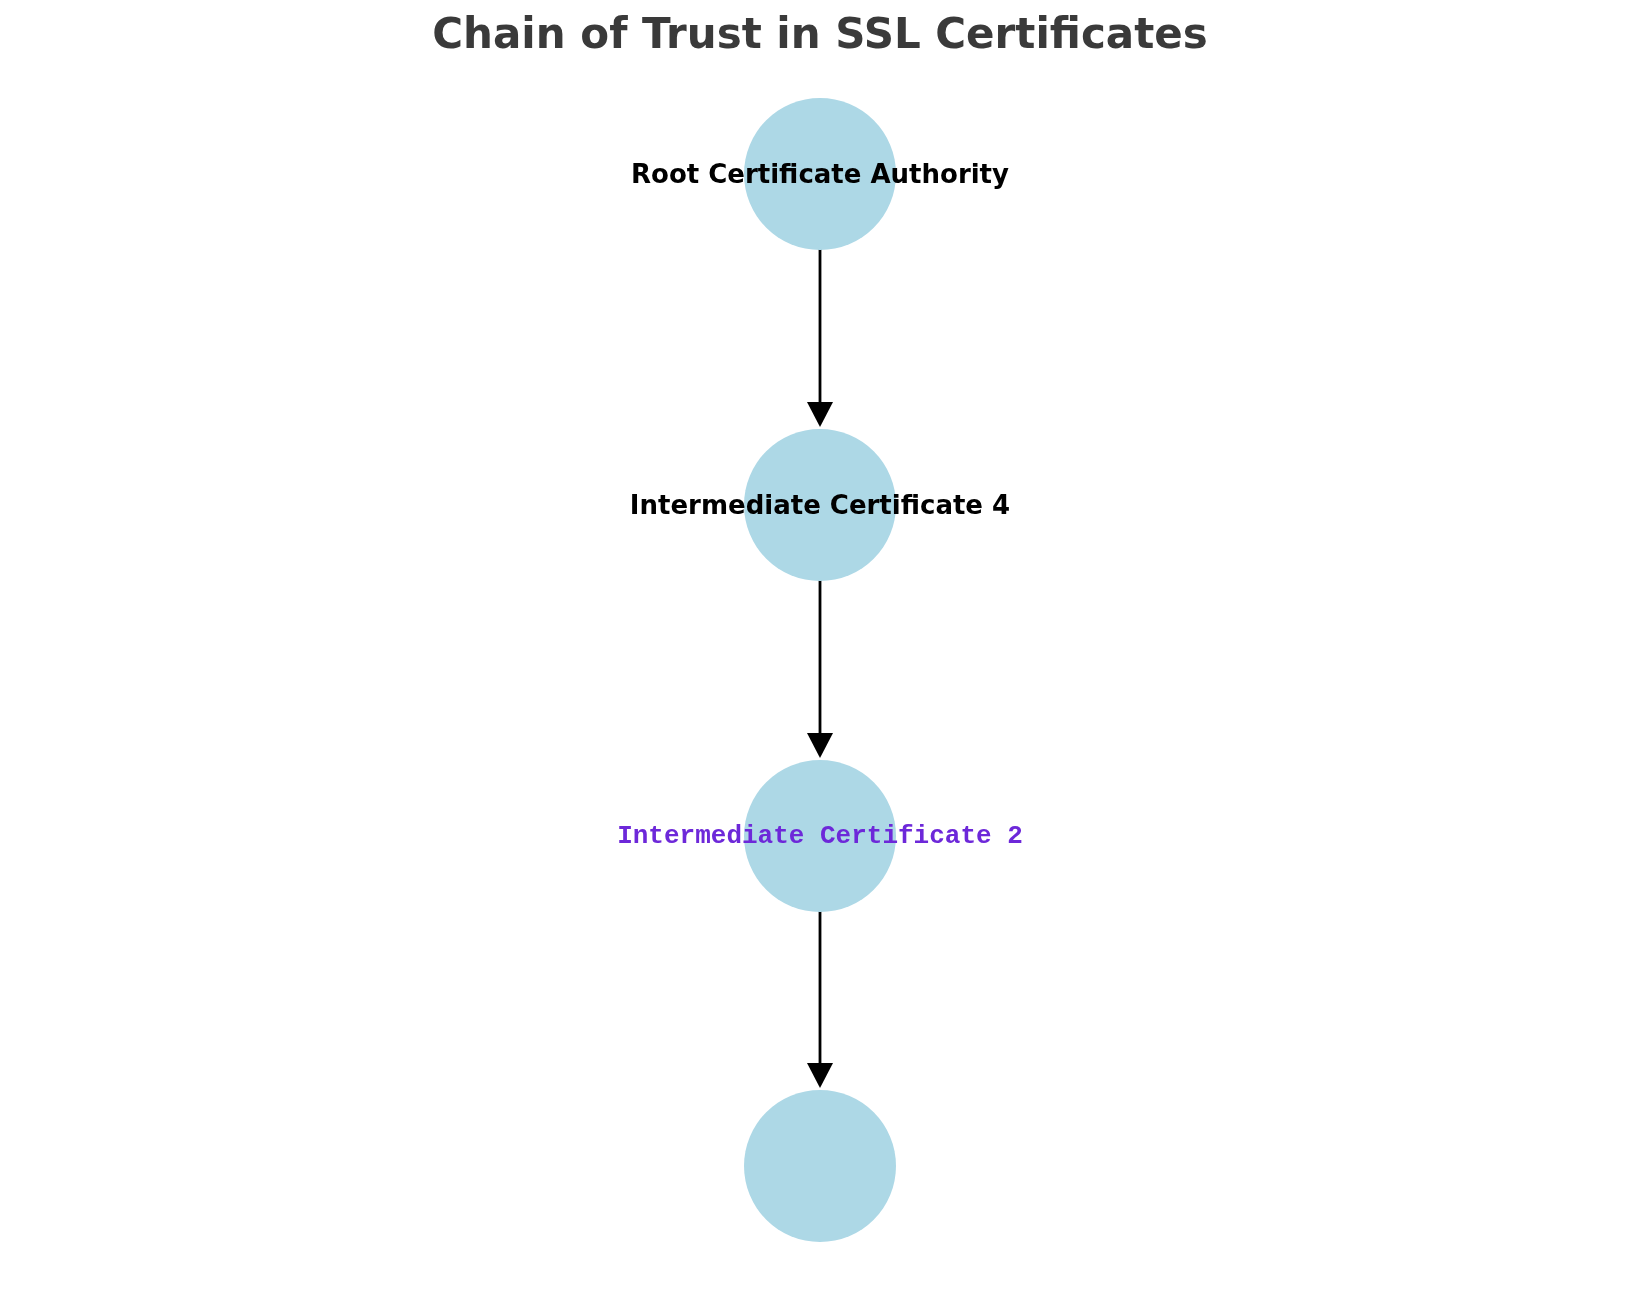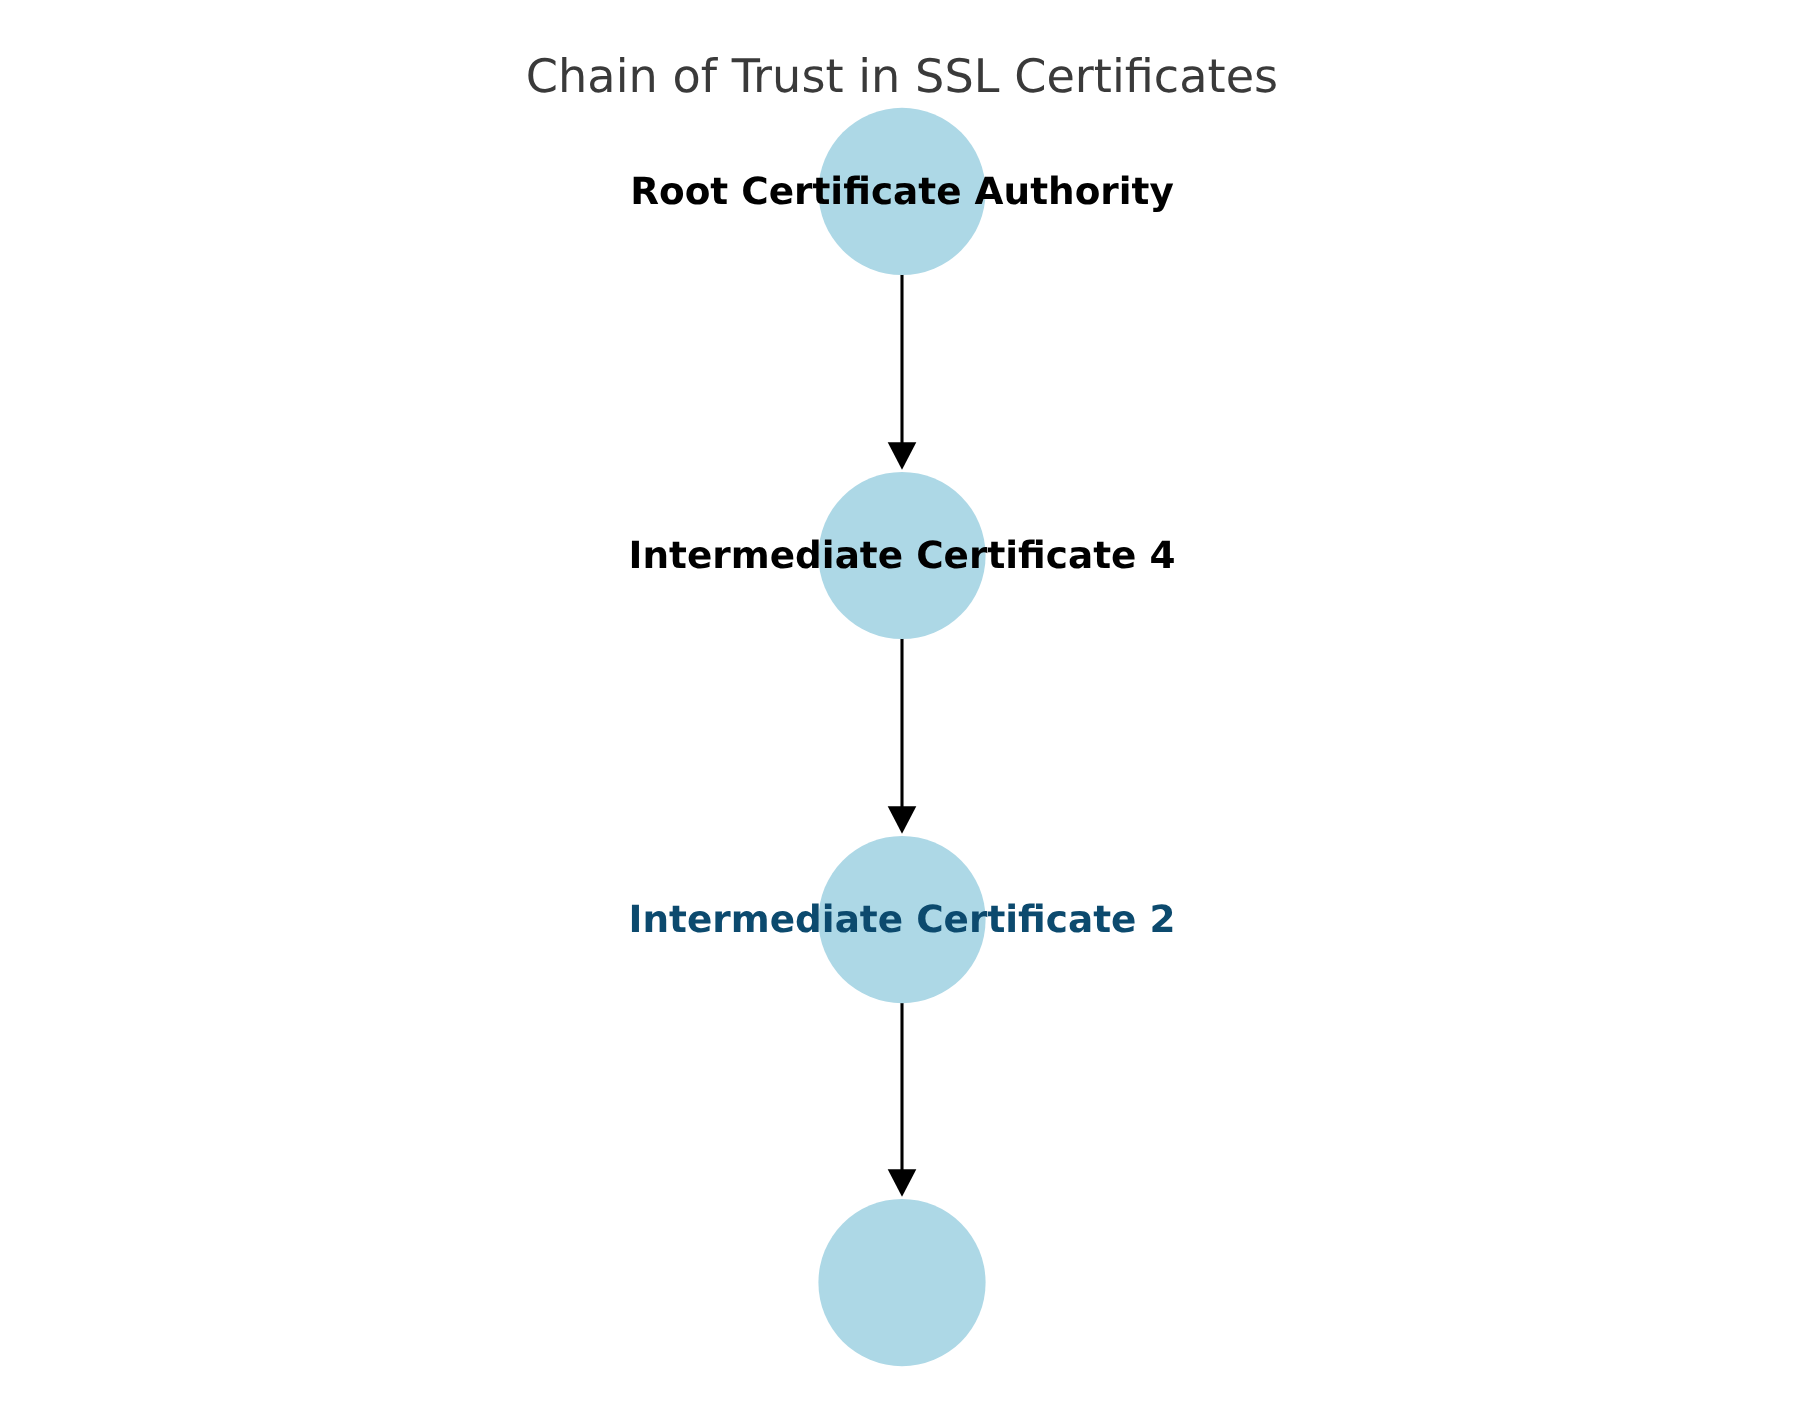--- a/index.html
+++ b/index.html
@@ -14,43 +14,42 @@
     background: #ffffff;
     overflow: hidden;
     font-family: "DejaVu Sans", "Liberation Sans", sans-serif;
   }
   .diagram-title {
     position: absolute;
     top: 10px;
     left: 820px;
     transform: translateX(-50%);
     font-size: 42px;
-    font-weight: 400;
+    font-weight: 700;
     line-height: 1.15;
     white-space: nowrap;
     z-index: 4;
-    margin-top: 36px;
   }
   .edges-layer {
     position: absolute;
     top: 0;
     left: 0;
     z-index: 1;
   }
   .node-circle {
     position: absolute;
     width: 152px;
     height: 152px;
     border-radius: 50%;
     z-index: 2;
   }
   .node-label {
     position: absolute;
     transform: translate(-50%, -50%);
-    font-size: 34px;
+    font-size: 26px;
     font-weight: 700;
     white-space: nowrap;
     z-index: 3;
   }
 </style>
 </head>
 <body>
 
 <div id="canvas">
   <div class="diagram-title" style="color: rgb(58, 58, 58);">Chain of Trust in SSL Certificates</div>
@@ -60,15 +59,15 @@
       <line x1="820" y1="579" x2="820" y2="735" stroke="#000000" stroke-width="2.8"></line>
       <polygon points="807,733 833,733 820,758" fill="#000000"></polygon>
       <line x1="820" y1="910" x2="820" y2="1065" stroke="#000000" stroke-width="2.8"></line>
       <polygon points="807,1063 833,1063 820,1088" fill="#000000"></polygon>
     </svg>
 <div class="node-circle" style="left: 744px; top: 98px; background: rgb(173, 216, 230);"></div>
     <div class="node-label" style="left: 820px; top: 174px; color: rgb(0, 0, 0);">Root Certificate Authority</div>
     <div class="node-circle" style="left: 744px; top: 429px; background: rgb(173, 216, 230);"></div>
     <div class="node-label" style="left: 820px; top: 505px; color: rgb(0, 0, 0);">Intermediate Certificate 4</div>
     <div class="node-circle" style="left: 744px; top: 760px; background: rgb(173, 216, 230);"></div>
-    <div class="node-label" style="left: 820px; top: 836px; color: #0c4a6e;">Intermediate Certificate 2</div>
+    <div class="node-label" style="left: 820px; top: 836px; color: #6d28d9; font-family: Liberation Mono, monospace;">Intermediate Certificate 2</div>
     <div class="node-circle" style="left: 744px; top: 1090px; background: rgb(173, 216, 230);"></div>
   </div>
 
 </body></html>

